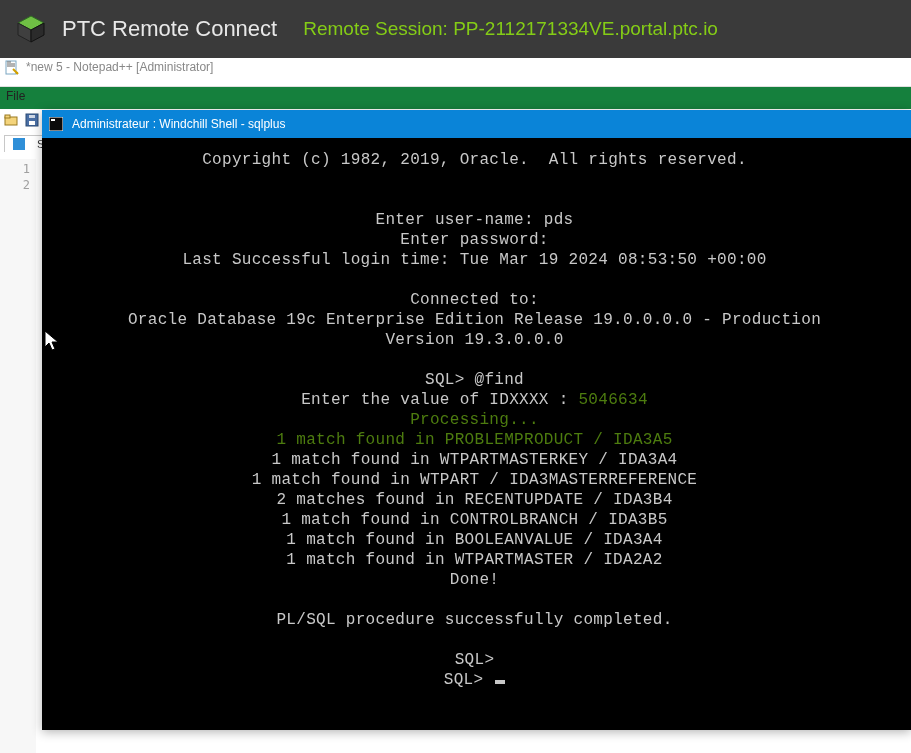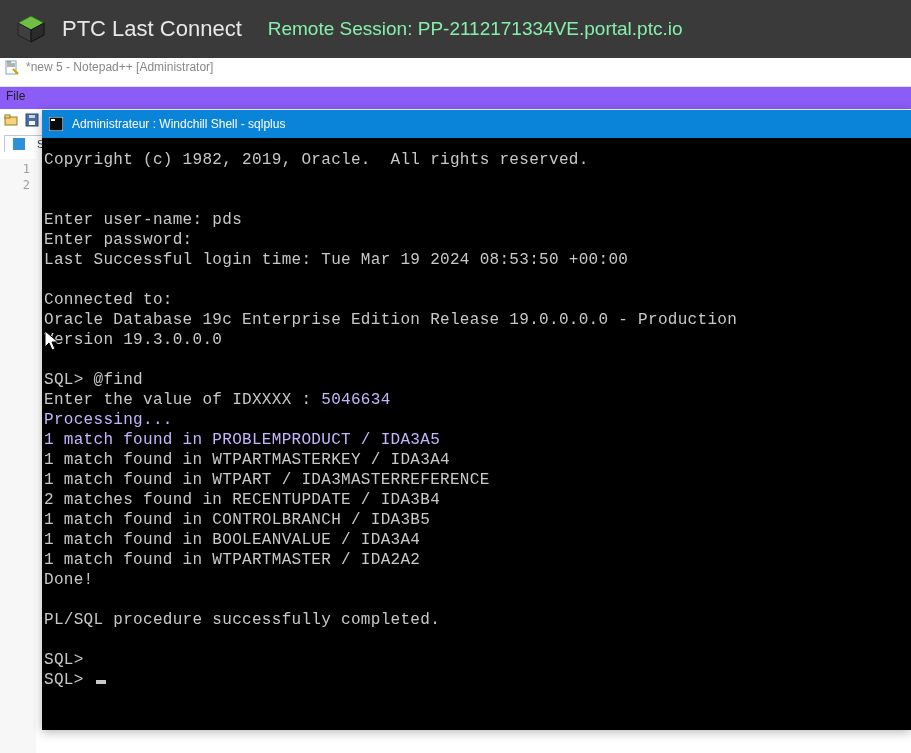--- a/index.html
+++ b/index.html
@@ -1,52 +1,52 @@
 <!DOCTYPE html>
 <html><head>
 <meta charset="utf-8">
 <style>
   html,body{margin:0;padding:0;font-family:"Segoe UI",Arial,sans-serif;background:#fff;width:911px;height:753px;overflow:hidden;}
   .ptc-bar{background:#3a3a3a;height:58px;display:flex;align-items:center;padding:0 14px;color:#fff;}
   .ptc-logo{width:34px;height:34px;margin-right:14px;flex:0 0 auto;display:flex;align-items:center;justify-content:center;}
   .ptc-title{font-size:22px;font-weight:400;color:#e8e8e8;margin-right:26px;}
-  .ptc-session{font-size:19px;font-weight:300;color:#86efac;}
+  .ptc-session{font-size:19px;font-weight:300;color:#84cc16;}
   .npp-titlebar{height:24px;background:#fff;display:flex;align-items:flex-start;padding:2px 4px;border-bottom:1px solid #e0e0e0;}
   .npp-titlebar .doc-icon{width:16px;height:16px;margin-right:6px;display:flex;align-items:center;justify-content:center;}
   .npp-title{font-size:12px;color:#888;}
-  .npp-menu{height:20px;background:#8b5cf6;padding:2px 6px 0 6px;font-size:12px;color:#222;}
+  .npp-menu{height:20px;background:#15803d;padding:2px 6px 0 6px;font-size:12px;color:#222;}
   .npp-toolbar{height:22px;background:#fff;padding:0 4px;display:flex;align-items:center;gap:4px;}
   .npp-toolbar svg{display:block;}
   .editor-area{position:relative;background:#fff;height:calc(753px - 58px - 28px - 20px - 22px);}
   .tabstrip{position:absolute;left:4px;top:4px;display:flex;align-items:center;}
   .tab{background:#fff;border:1px solid #c8c8c8;border-bottom:none;padding:2px 8px;font-size:11px;color:#333;display:flex;align-items:flex-end;gap:12px;}
   .tab .tab-icon{width:12px;height:12px;background:#2f8fd8;}
   .gutter{position:absolute;left:0;top:28px;bottom:0;width:36px;background:#f7f7f7;color:#a0a0a0;font-family:Consolas,monospace;font-size:12px;text-align:right;padding:2px 6px 0 0;line-height:16px;box-sizing:border-box;}
   
-  .term-window{position:absolute;left:42px;top:110px;width:869px;height:620px;box-shadow:0 2px 10px rgba(0,0,0,.3);}
+  .term-window{position:absolute;left:42px;top:110px;width:869px;height:620px;box-shadow:0 2px 10px rgba(0,0,0,.3);text-align:center;}
   .term-titlebar{height:28px;background:#0a84d8;display:flex;align-items:center;padding:0 6px;}
   .term-icon{width:16px;height:16px;margin-right:8px;display:flex;align-items:center;justify-content:center;}
   .term-title{color:#fff;font-size:12px;}
   .term-body{background:#000;color:#c8c8c8;font-family:Consolas,"Courier New",monospace;font-size:16px;line-height:20px;padding:12px 6px 22px 2px;height:calc(100% - 28px);box-sizing:border-box;white-space:pre;overflow:hidden;letter-spacing:.3px;}
-  .term-body .y{color:#c4b5fd;}
+  .term-body .y{color:#4d7c0f;}
   .cursor{display:inline-block;width:10px;height:4px;background:#c8c8c8;vertical-align:baseline;margin-left:2px;margin-bottom:-0px;}
   .mouse-cursor{position:absolute;left:44px;top:330px;pointer-events:none;}
 </style>
 </head>
 <body>
 
 <div class="ptc-bar">
   <div class="ptc-logo">
     <svg width="34" height="34" viewBox="0 0 34 34">
       <polygon points="17,4 30,11 17,18 4,11" fill="#6fbf44" stroke="#2f6b23" stroke-width="1"></polygon>
       <polygon points="4,11 17,18 17,30 4,23" fill="#3f3f3f" stroke="#222" stroke-width="1"></polygon>
       <polygon points="30,11 30,23 17,30 17,18" fill="#2b2b2b" stroke="#111" stroke-width="1"></polygon>
     </svg>
   </div>
-  <div class="ptc-title">PTC Last Connect</div>
+  <div class="ptc-title">PTC Remote Connect</div>
   <div class="ptc-session">Remote Session: PP-2112171334VE.portal.ptc.io</div>
 </div>
 
 <div class="npp-titlebar">
   <span class="doc-icon">
     <svg width="16" height="16" viewBox="0 0 16 16">
       <rect x="2" y="1" width="10" height="13" fill="#fff" stroke="#7aa6c2"></rect>
       <path d="M3 2 L7 2 M3 4 L11 4 M3 6 L11 6" stroke="#666" stroke-width="1"></path>
       <path d="M9 9 L14 14" stroke="#d1a000" stroke-width="2"></path>
       <circle cx="13" cy="13" r="1.2" fill="#d1a000"></circle>

